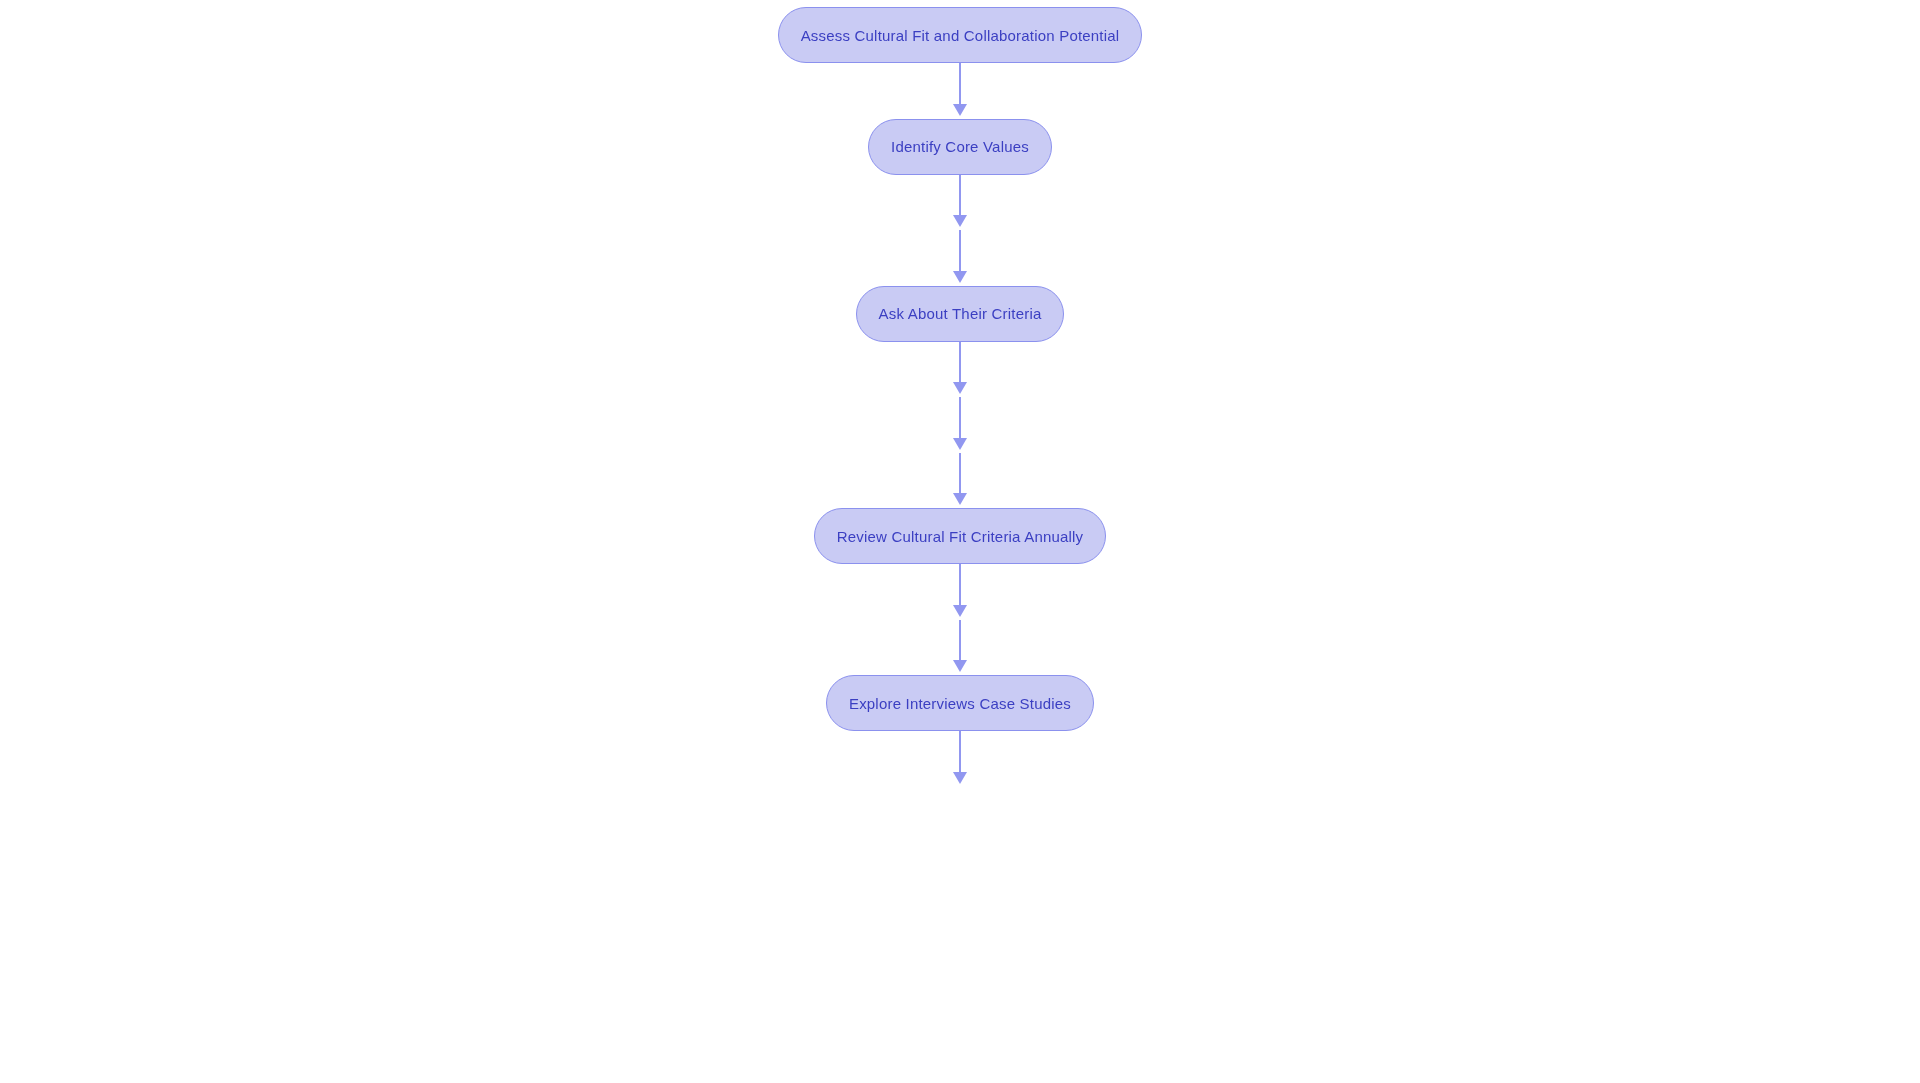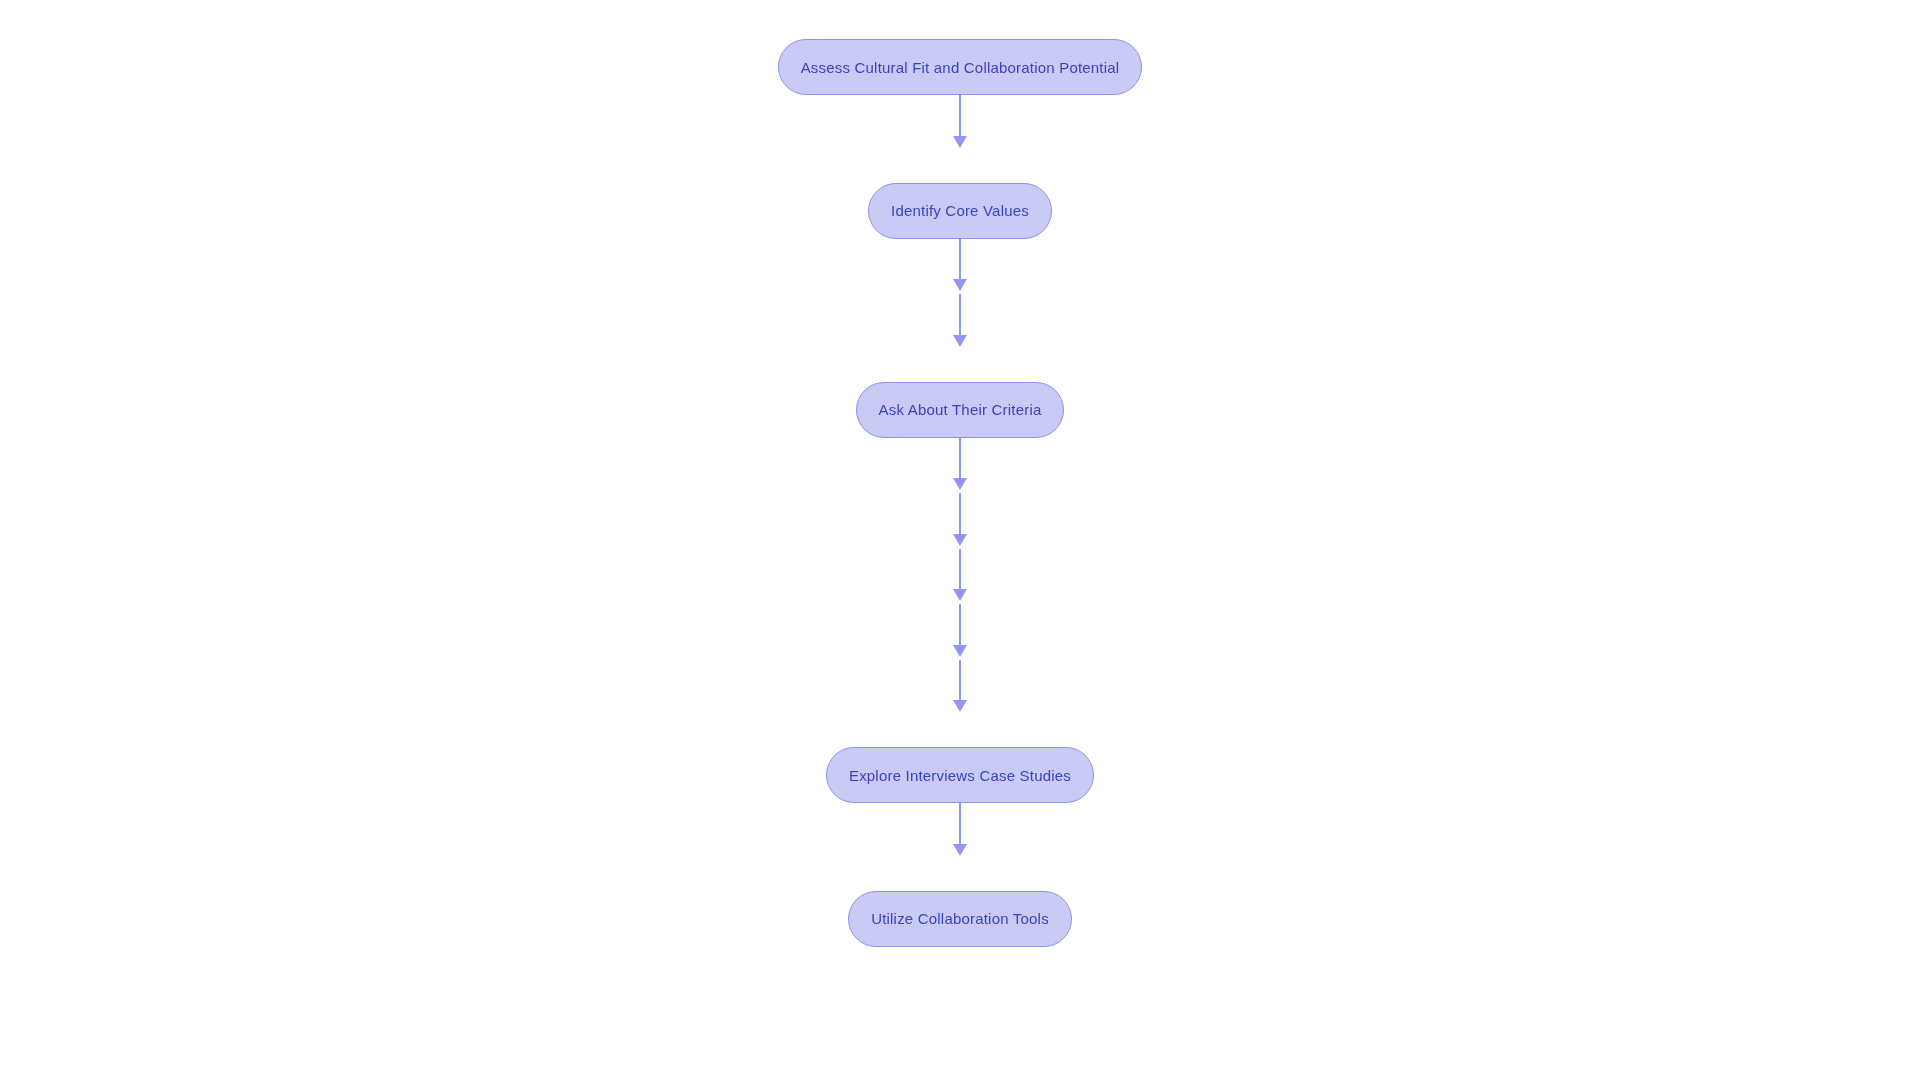--- a/index.html
+++ b/index.html
@@ -32,21 +32,20 @@
   }
   .node {
     min-height: 56px;
     padding: 0 22px;
     display: flex;
     align-items: center;
     justify-content: center;
     background: var(--node-fill);
     border: 1.5px solid var(--node-border);
     border-radius: 28px;
-    margin-top: 32px;
   }
   .node-label {
     color: var(--node-text);
     font-size: 15px;
     letter-spacing: 0.2px;
     white-space: nowrap;
     text-align: center;
   }
   .arrow {
     height: 55.5px;
@@ -107,36 +106,36 @@
     <div class="arrow">
       <div class="arrow-line"></div>
       <div class="arrow-head"></div>
     </div>
 
     <div class="arrow">
       <div class="arrow-line"></div>
       <div class="arrow-head"></div>
     </div>
 
+    <div class="node">
+      <span class="node-label">Review Cultural Fit Criteria Annually</span>
+    </div>
     <div class="arrow">
       <div class="arrow-line"></div>
       <div class="arrow-head"></div>
     </div>
 
     <div class="arrow">
       <div class="arrow-line"></div>
       <div class="arrow-head"></div>
     </div>
 
     <div class="node">
       <span class="node-label">Explore Interviews Case Studies</span>
     </div>
     <div class="arrow">
       <div class="arrow-line"></div>
       <div class="arrow-head"></div>
     </div>
 
-    <div class="node">
-      <span class="node-label">Utilize Collaboration Tools</span>
-    </div>
 
   </div>
 </div>
 
 </body></html>

